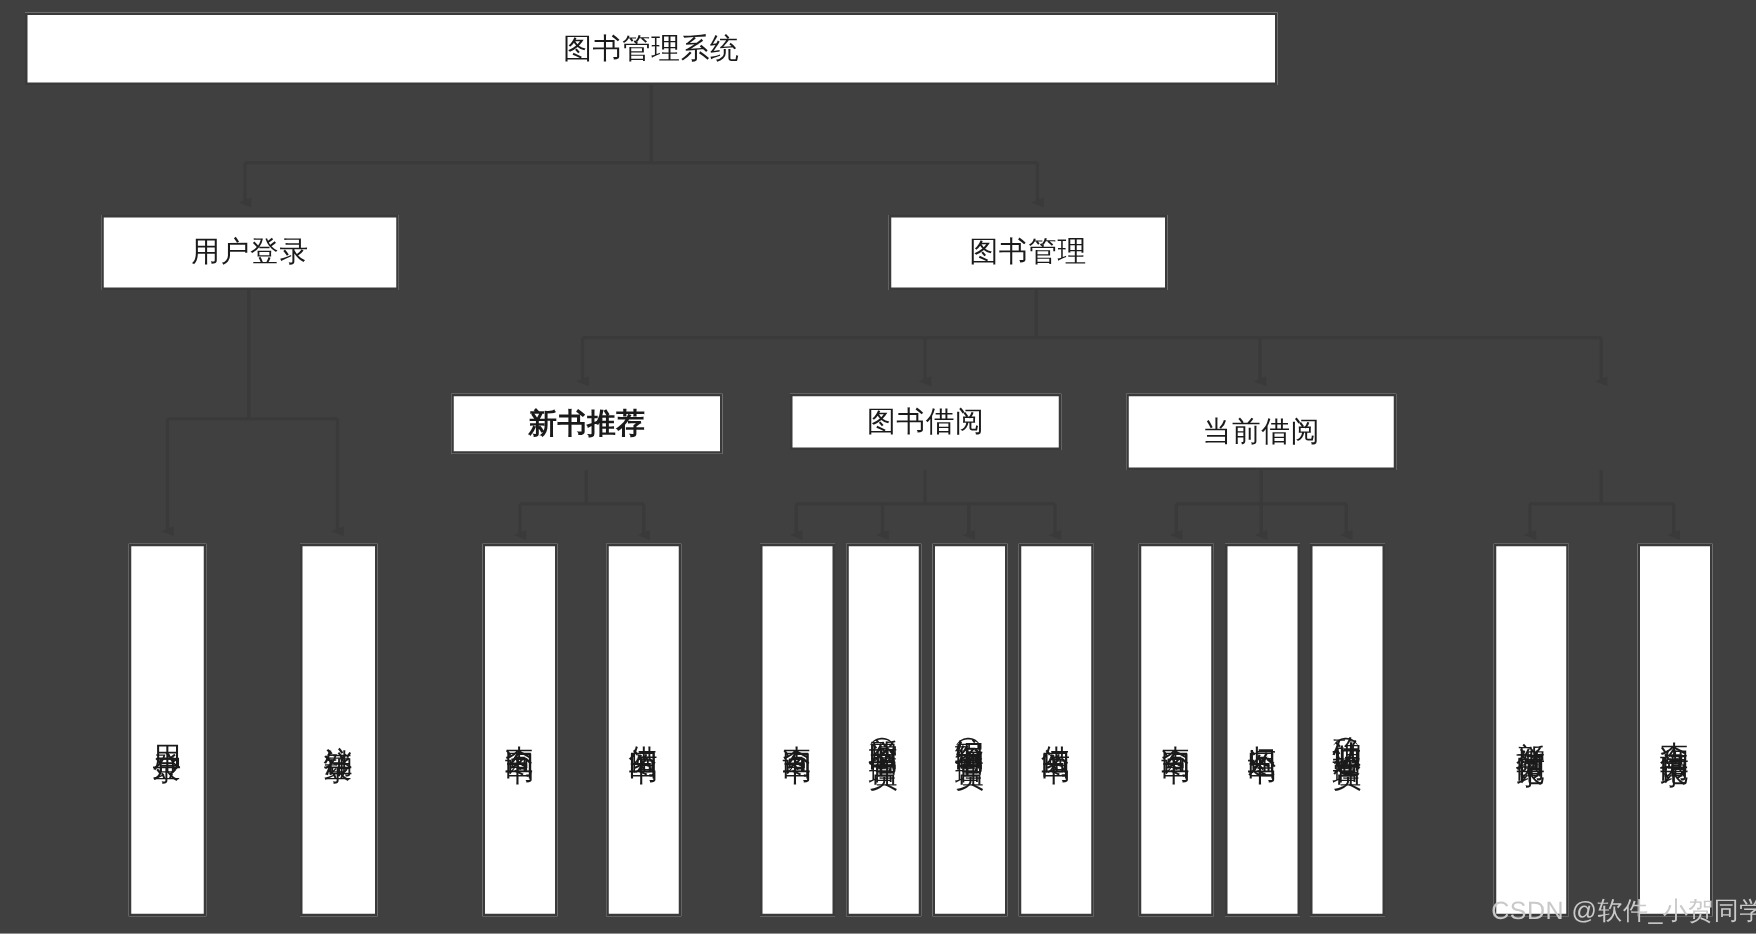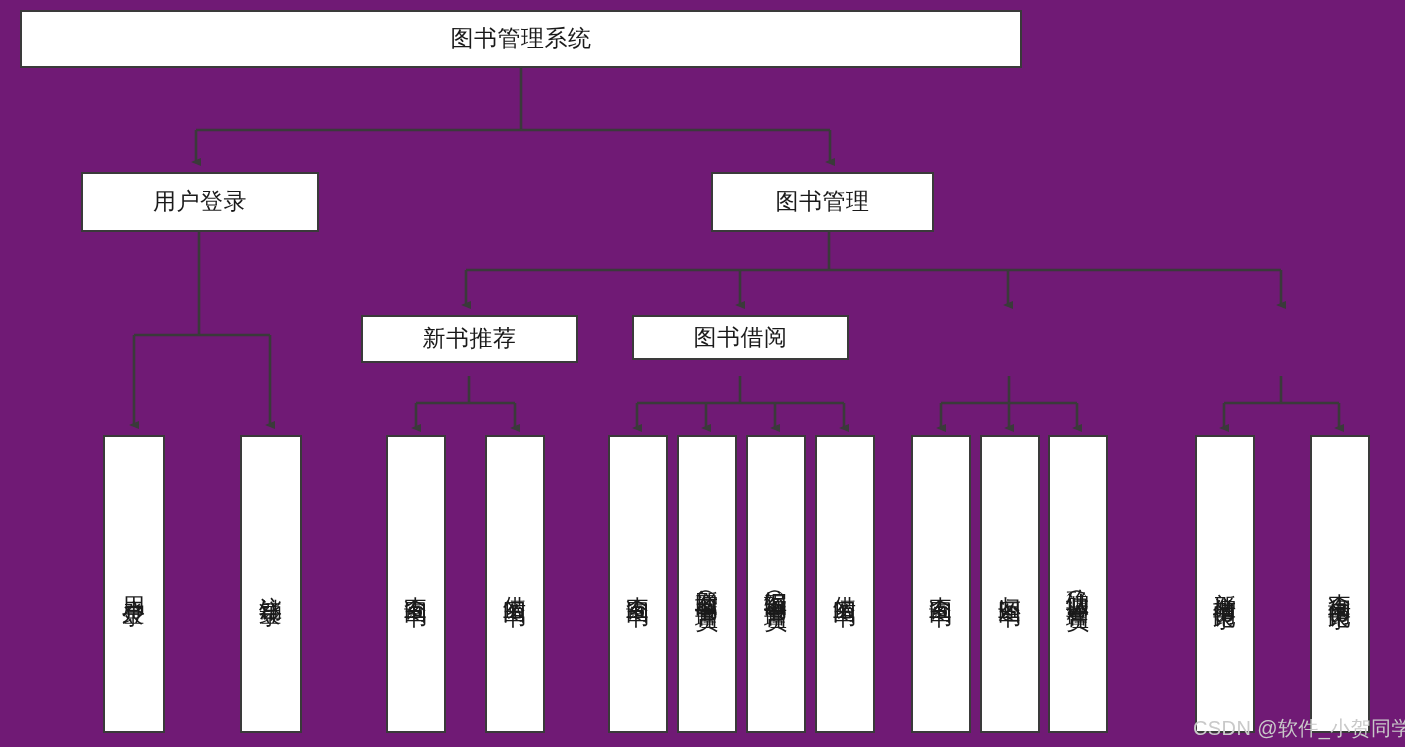--- a/index.html
+++ b/index.html
@@ -10,21 +10,21 @@
   body {
     width: 1405px;
     height: 747px;
     font-family: "Liberation Sans", "DejaVu Sans", sans-serif;
     overflow: hidden;
   }
   #diagram-root {
     position: relative;
     width: 1405px;
     height: 747px;
-    background: #701a75;
+    background: #404040;
   }
   svg.wires {
     position: absolute;
     left: 0;
     top: 0;
     width: 1405px;
     height: 747px;
     pointer-events: none;
   }
   .node {
@@ -126,25 +126,28 @@
     <span class="label">图书管理系统</span>
   </div>
 
   <div class="node horiz" style="left:81px; top:172px; width:238px; height:60px;">
     <span class="label">用户登录</span>
   </div>
   <div class="node horiz" style="left:711px; top:172px; width:223px; height:60px;">
     <span class="label">图书管理</span>
   </div>
 
-  <div class="node horiz" style="left:361px; top:315px; width:217px; height:48px;">
+  <div class="node horiz" style="left:361px; top:315px; width:217px; height:48px;font-weight:bold;">
     <span class="label">新书推荐</span>
   </div>
   <div class="node horiz" style="left:632px; top:315px; width:217px; height:45px;">
     <span class="label">图书借阅</span>
+  </div>
+  <div class="node horiz" style="left:901px; top:315px; width:216px; height:61px;">
+    <span class="label">当前借阅</span>
   </div>
 
   <div class="node vert" style="left:103px; top:435px; width:62px; height:298px;">
     <span class="label">用户登录</span>
   </div>
   <div class="node vert" style="left:240px; top:435px; width:62px; height:298px;">
     <span class="label">注销登录</span>
   </div>
 
   <div class="node vert" style="left:386px; top:435px; width:60px; height:298px;">

